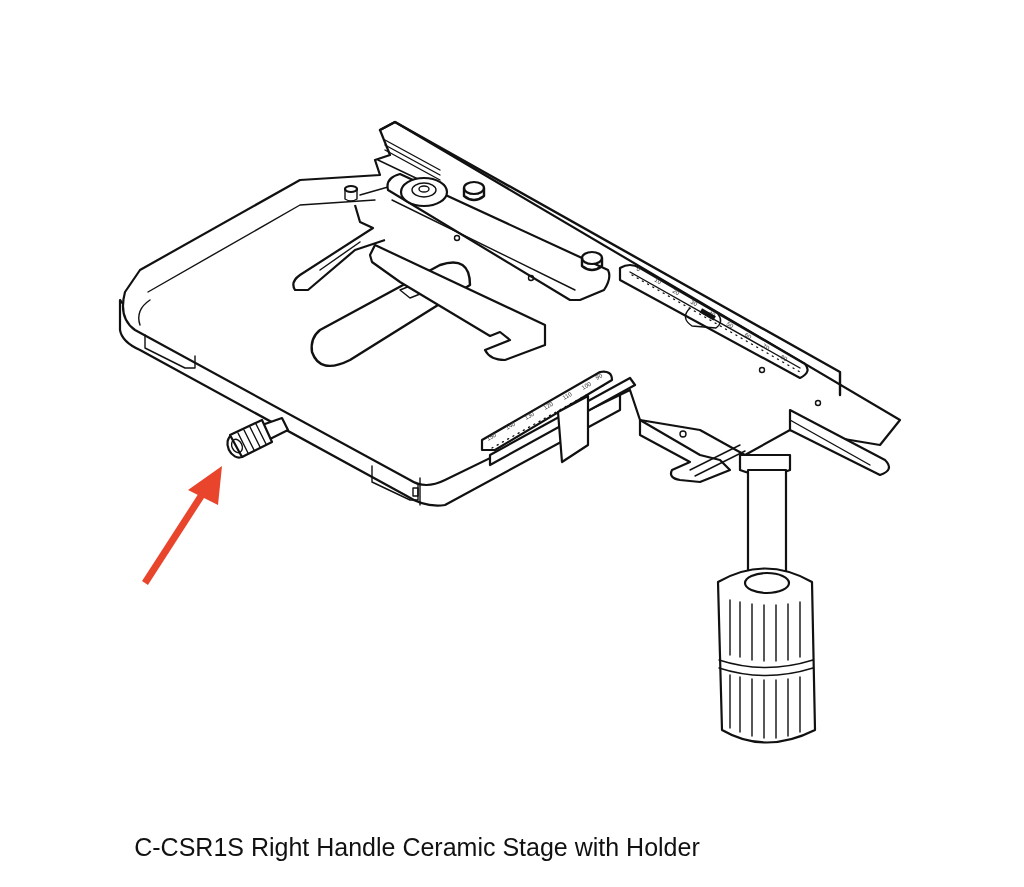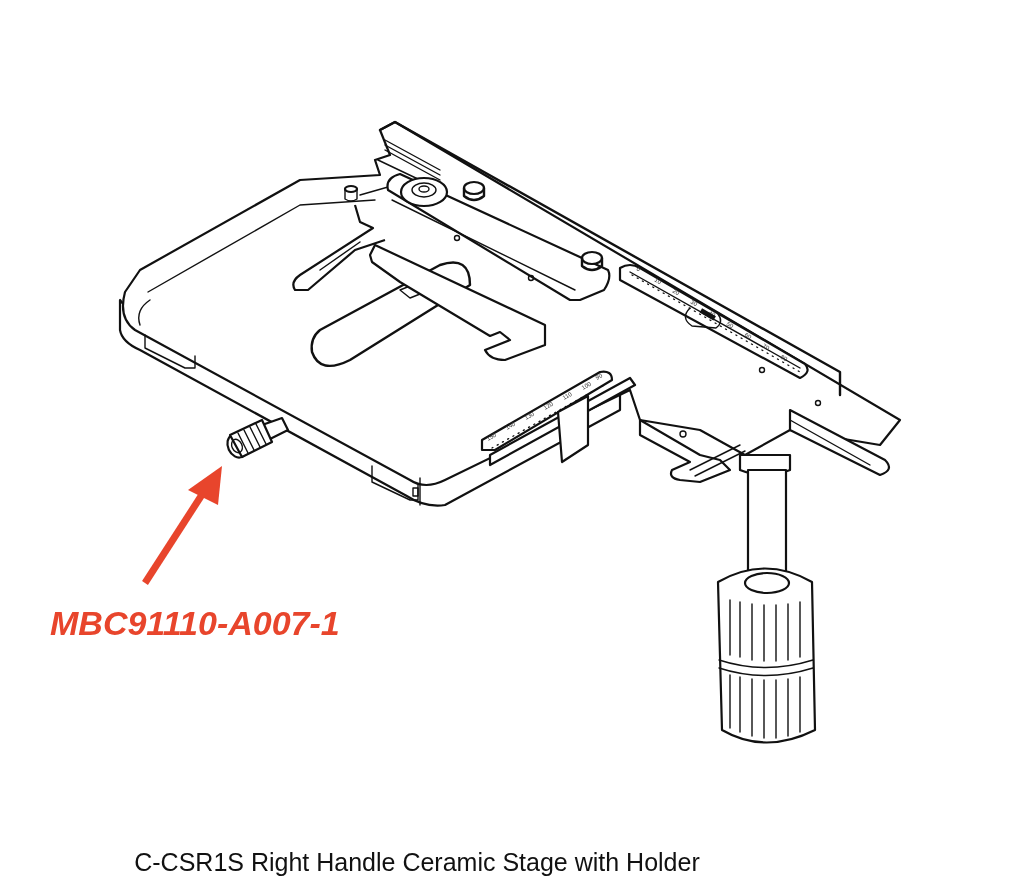--- a/index.html
+++ b/index.html
@@ -13,21 +13,21 @@
     position: absolute; left: 50px; top: 604px;
     font-family: "Liberation Sans", sans-serif;
     font-weight: bold; font-style: italic;
     font-size: 34px; letter-spacing: 0px;
     color: #e8452c; white-space: nowrap;
   }
   .caption {
     position: absolute; left: 0; width: 834px; top: 833px;
     text-align: center;
     font-family: "Liberation Sans", sans-serif;
-    font-size: 25px; color: #111; white-space: nowrap; margin-top: 15px;
+    font-size: 25px; color: #111; white-space: nowrap;
   }
   .scale-text { font-family: "Liberation Sans", sans-serif; font-size: 6px; fill: #333; }
 </style>
 </head>
 <body>
 
 <div class="figure">
 <svg class="drawing" width="1024" height="887" viewBox="0 0 1024 887" xmlns="http://www.w3.org/2000/svg">
 
   <g>
@@ -147,15 +147,14 @@
     <path class="thin" d="M238,433 L248,453 M244,430 L254,450 M250,427 L260,447 M256,424 L266,444"></path>
     <ellipse cx="237" cy="446" rx="5" ry="7" class="thin" transform="rotate(-25 237 446)"></ellipse>
   </g>
 
   <g>
     <line x1="145" y1="583" x2="205" y2="490" stroke="#e8452c" stroke-width="7"></line>
     <polygon points="222,466 188,490 218,505" fill="#e8452c"></polygon>
   </g>
 </svg>
 
-<div class="part-label">MBC91110-A007-1</div>
 <div class="caption">C-CSR1S Right Handle Ceramic Stage with Holder</div>
 </div>
 
 </body></html>

